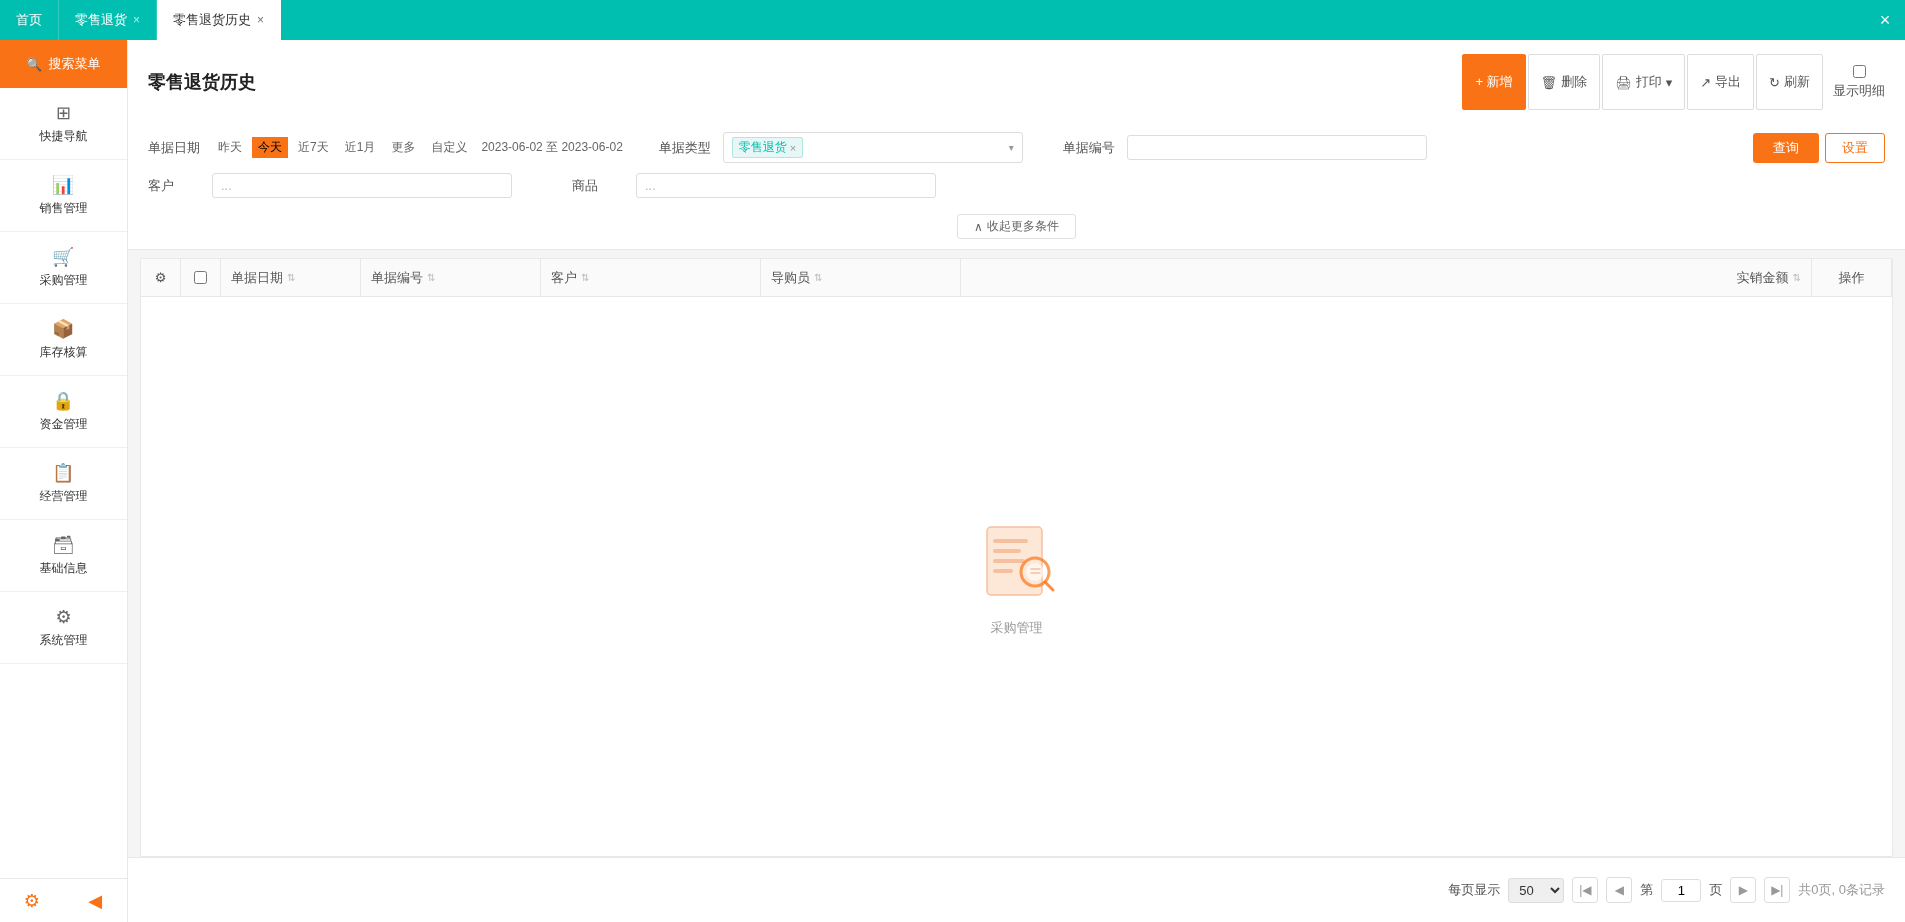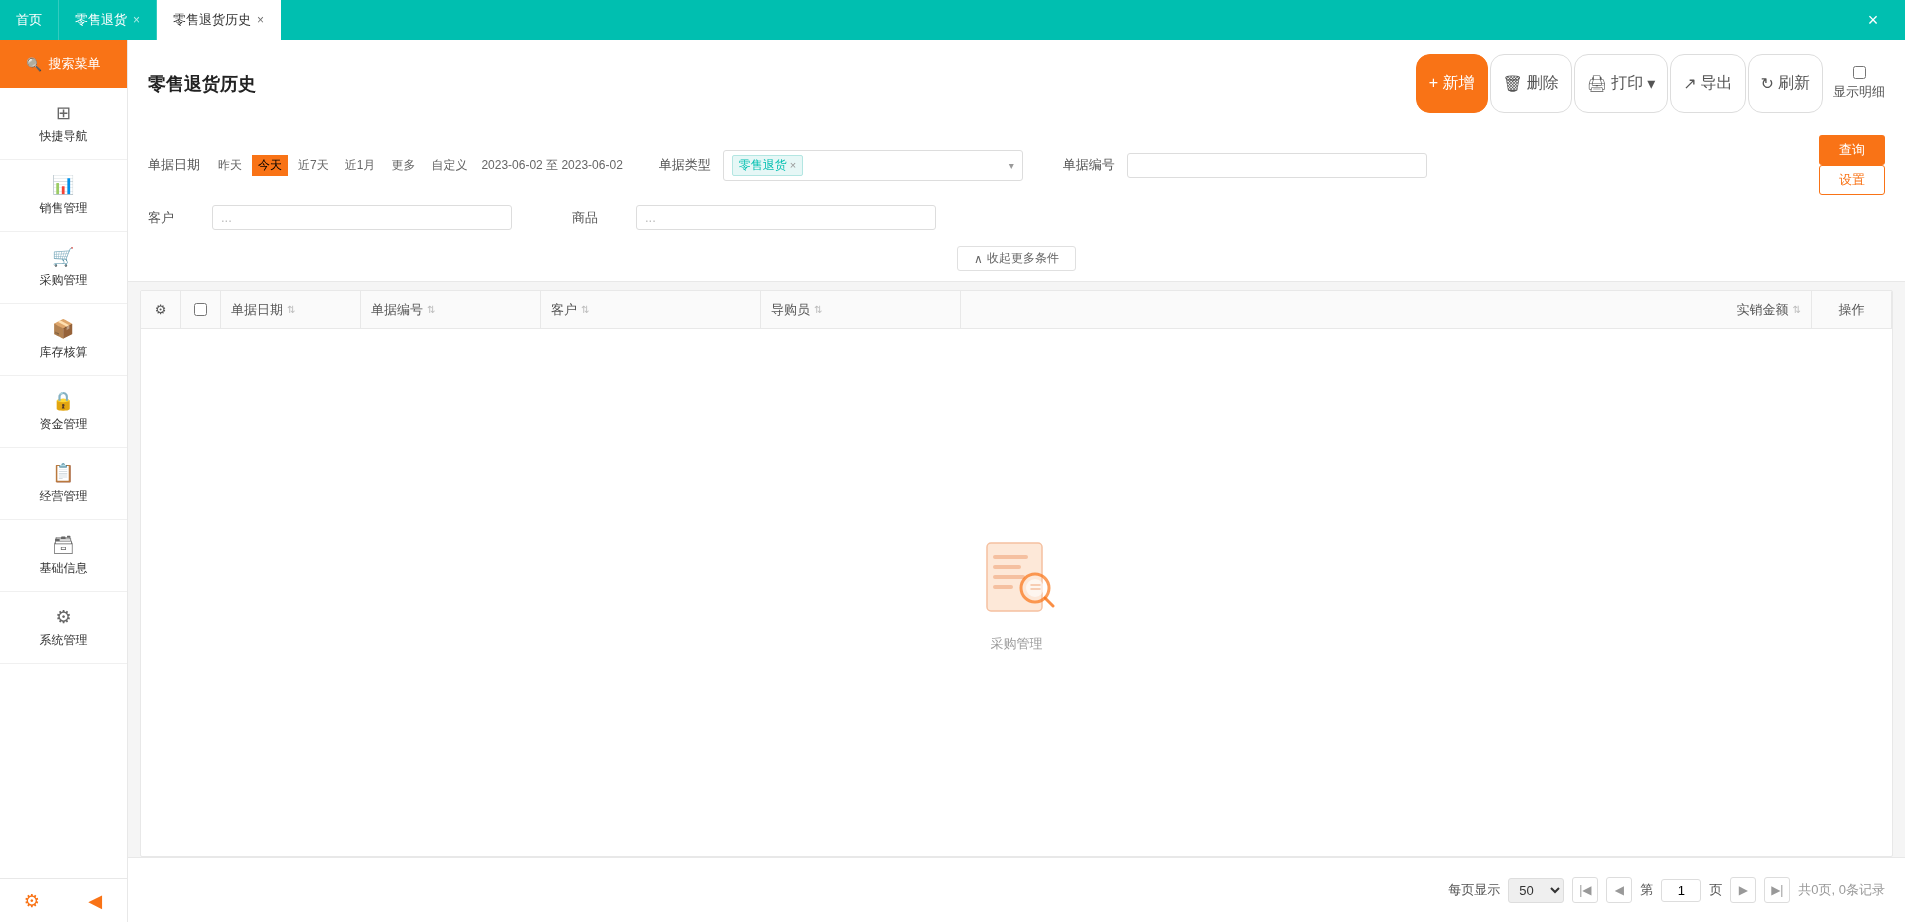--- a/index.html
+++ b/index.html
@@ -4,21 +4,21 @@
   <style>
     * { box-sizing: border-box; margin: 0; padding: 0; font-family: "Microsoft YaHei", "PingFang SC", Arial, sans-serif; }
     body { width: 1905px; height: 922px; overflow: hidden; display: flex; flex-direction: column; background: #f5f5f5; }
 
     
     .topbar {
       height: 40px;
       background: #00bfb0;
       display: flex;
       align-items: center;
-      padding: 0 12px 0 0;
+      padding: 0 0 0 0;
       flex-shrink: 0;
       gap: 24px;
     }
     .topbar-tabs {
       display: flex;
       align-items: stretch;
       height: 100%;
       flex: 1;
     }
     .tab-item {
@@ -143,25 +143,25 @@
     .toolbar {
       display: flex;
       align-items: center;
       gap: 2px;
     }
     .toolbar-btn {
       display: flex;
       align-items: center;
       gap: 4px;
       padding: 18px 12px;
-      font-size: 16px;
+      font-size: 13px;
       color: #555;
       background: transparent;
       border: 1px solid #ddd;
-      border-radius: 14px;
+      border-radius: 2px;
       cursor: pointer;
       white-space: nowrap;
     }
     .toolbar-btn.primary {
       background: #f97316;
       color: #fff;
       border-color: #f97316;
     }
     .toolbar-btn.secondary {
       background: #fff;
@@ -508,21 +508,21 @@
             <div class="tag-item">
               <span>零售退货</span>
               <span class="tag-close">×</span>
             </div>
             <span class="select-arrow">▾</span>
           </div>
 
           <span class="filter-label" style="margin-left:40px;">单据编号</span>
           <input class="filter-input" style="width: 300px;">
 
-          <div style="margin-left:auto; display:flex; flex-direction:column;">
+          <div style="margin-left:auto; display:flex; gap:6px;">
             <button class="query-btn">查询</button>
             <button class="settings-btn">设置</button>
           </div>
         </div>
 
         <div class="filter-row">
 
           <span class="filter-label">客户</span>
           <input class="filter-input" placeholder="..." style="width: 300px;">
 

